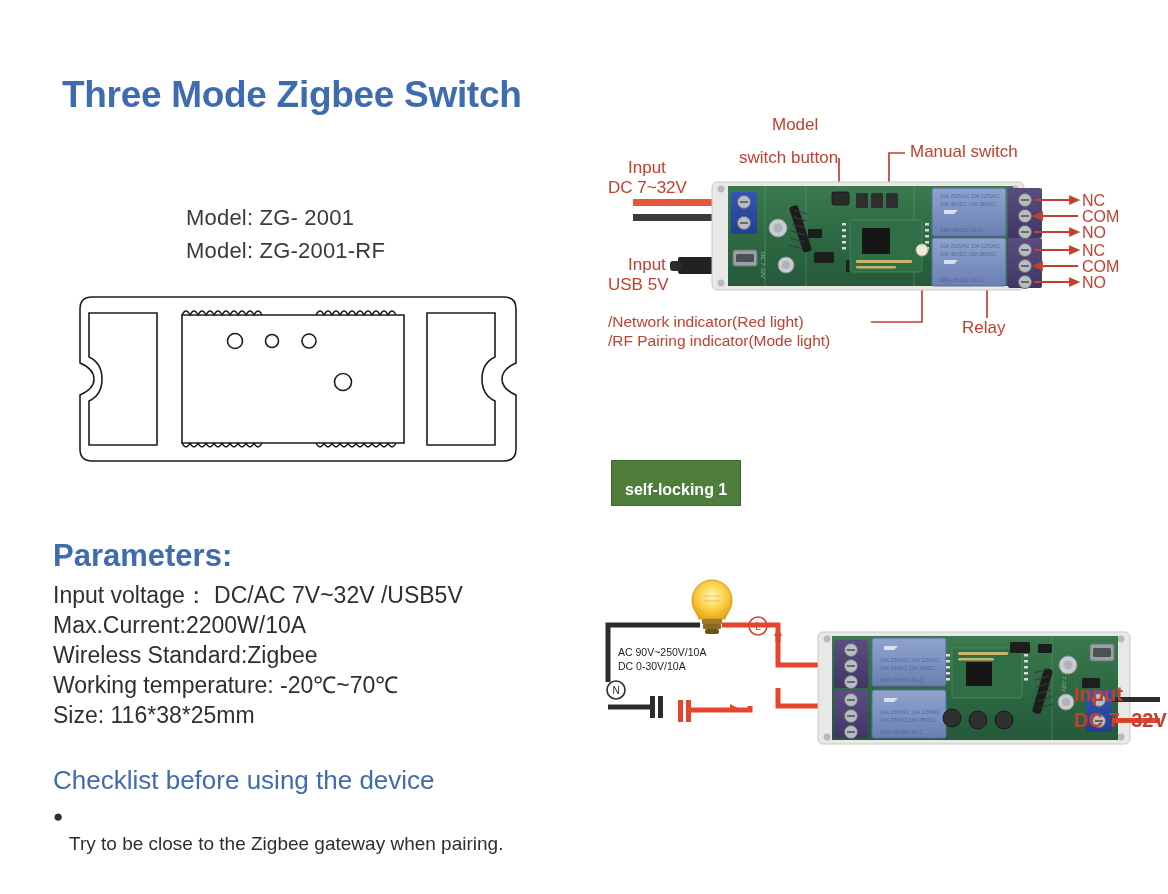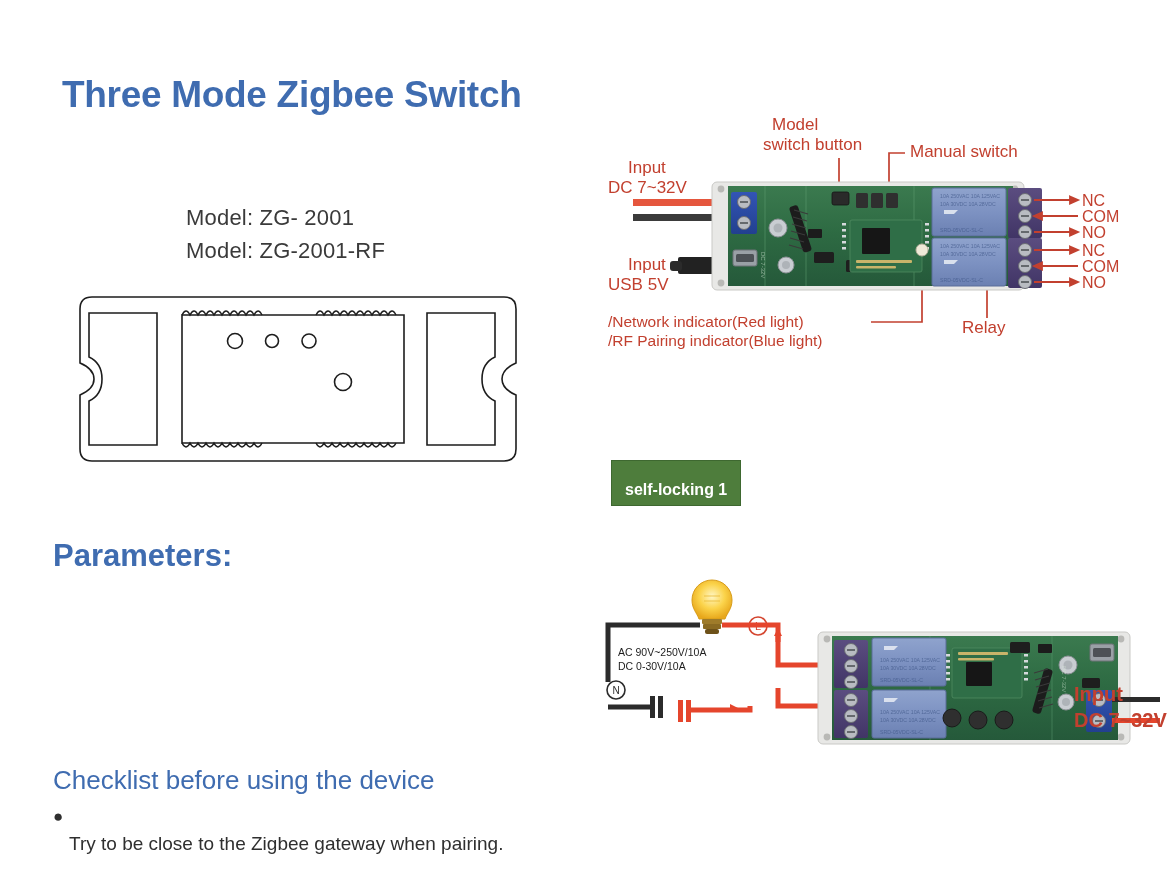--- a/index.html
+++ b/index.html
@@ -192,20 +192,27 @@
 
     <circle cx="157" cy="46" r="7.5" fill="none" stroke="#1d1d1d" stroke-width="1.6"></circle>
     <circle cx="194" cy="46" r="6.5" fill="none" stroke="#1d1d1d" stroke-width="1.6"></circle>
     <circle cx="231" cy="46" r="7" fill="none" stroke="#1d1d1d" stroke-width="1.6"></circle>
 
     <circle cx="265" cy="87" r="8.5" fill="none" stroke="#1d1d1d" stroke-width="1.6"></circle>
   </svg>
 
   <div class="abs" id="parameters-heading">Parameters:</div>
 
+  <div class="abs" id="parameters-list">
+    <div class="param-line">Input voltage：  DC/AC 7V~32V /USB5V</div>
+    <div class="param-line">Max.Current:2200W/10A</div>
+    <div class="param-line">Wireless Standard:Zigbee</div>
+    <div class="param-line">Working temperature: -20℃~70℃</div>
+    <div class="param-line">Size: 116*38*25mm</div>
+  </div>
 
   <div class="abs" id="checklist-heading">Checklist before using the device</div>
 
   <div class="abs" id="checklist-list">
     <div class="check-row">
       <span class="check-bullet">●</span>
     </div>
     <div class="check-row">
       <span class="check-bullet"></span>
       <span>Try to be close to the Zigbee gateway when pairing.</span>
@@ -380,26 +387,26 @@
     </svg>
 
     
     <div class="ann big" style="left:28px; top:48px;">Input</div>
     <div class="ann big" style="left:8px; top:68px;">DC 7~32V</div>
 
     <div class="ann big" style="left:28px; top:145px;">Input</div>
     <div class="ann big" style="left:8px; top:165px;">USB 5V</div>
 
     <div class="ann big" style="left:172px; top:5px;">Model</div>
-    <div class="ann big" style="left:139px; top:25px;margin-left:24px;">switch button</div>
+    <div class="ann big" style="left:139px; top:38px;">switch button</div>
 
     <div class="ann big" style="left:310px; top:32px;">Manual switch</div>
 
     <div class="ann" style="left:8px; top:203px;">/Network indicator(Red light)</div>
-    <div class="ann" style="left:8px; top:222px;">/RF Pairing indicator(Blue light)</div>
+    <div class="ann" style="left:8px; top:222px;">/RF Pairing indicator(Mode light)</div>
 
     <div class="ann big" style="left:362px; top:208px;">Relay</div>
 
     <div class="ann term" style="left:482px; top:82px;">NC</div>
     <div class="ann term" style="left:482px; top:98px;">COM</div>
     <div class="ann term" style="left:482px; top:114px;">NO</div>
     <div class="ann term" style="left:482px; top:132px;">NC</div>
     <div class="ann term" style="left:482px; top:148px;">COM</div>
     <div class="ann term" style="left:482px; top:164px;">NO</div>
   </div>

